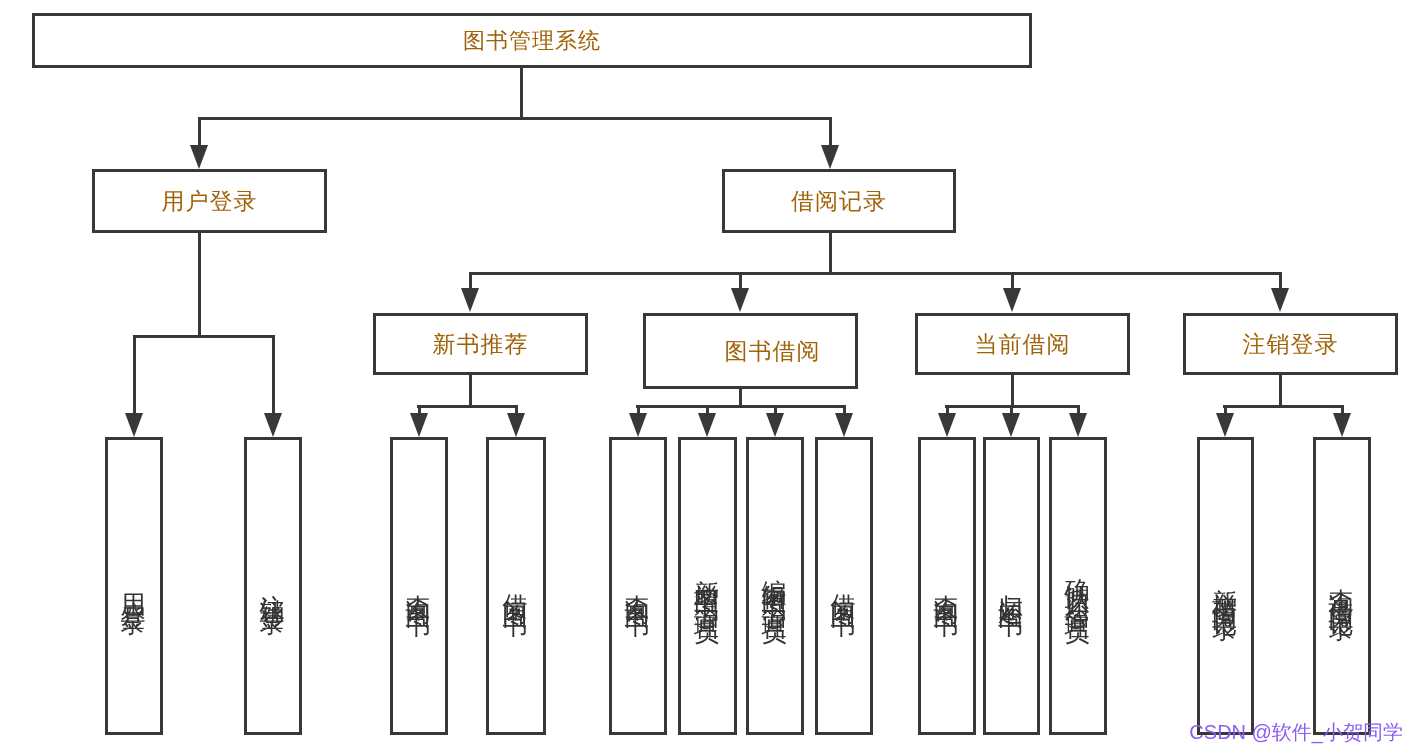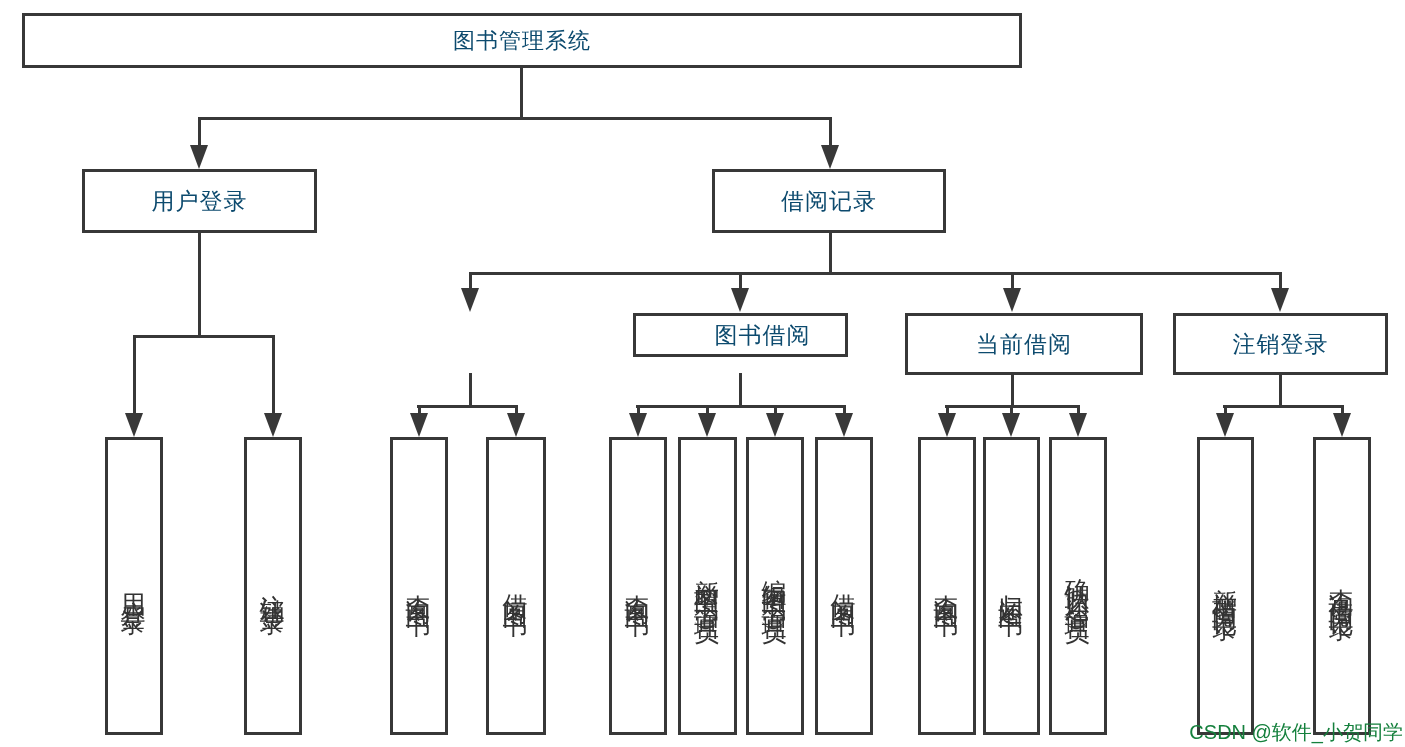--- a/index.html
+++ b/index.html
@@ -3,38 +3,38 @@
 <meta charset="utf-8">
 <style>
   html,body { margin:0; padding:0; background:#ffffff; }
   #canvas {
     position:relative; width:1405px; height:747px; background:#ffffff;
     font-family:"Liberation Sans","DejaVu Sans",sans-serif; overflow:hidden;
   }
   .box-h {
     position:absolute; box-sizing:border-box; border:3px solid #383838; background:#ffffff;
     display:flex; align-items:center; justify-content:center;
-    font-size:23px; color:#0c4a6e; letter-spacing:1px; z-index:2;
+    font-size:23px; color:#a16207; letter-spacing:1px; z-index:2;margin-left:10px;
   }
   .box-v {
     position:absolute; box-sizing:border-box; border:3px solid #383838; background:#ffffff;
     display:flex; align-items:center; justify-content:center;
     writing-mode:vertical-rl; text-orientation:mixed;
     font-size:25px; color:#333333; letter-spacing:6px; z-index:2;
   }
   .vline { position:absolute; width:3px; background:#383838; z-index:1; }
   .hline { position:absolute; height:3px; background:#383838; z-index:1; }
   .arrow {
     position:absolute; width:0; height:0; z-index:1;
     border-left:9px solid transparent; border-right:9px solid transparent;
     border-top:24px solid #383838;
   }
   .watermark {
     position:absolute; right:2px; top:719px; white-space:nowrap;
-    font-size:20px; color:#15803d; z-index:3;
+    font-size:20px; color:#8b5cf6; z-index:3;
   }
 </style>
 </head>
 <body>
 
 <div id="canvas">
 
   <div class="vline" style="left:520px; top:68px;  height:51px;"></div>
   <div class="hline" style="left:198px; top:117px; width:634px;"></div>
   <div class="vline" style="left:198px; top:117px; height:32px;"></div>
@@ -92,22 +92,23 @@
   <div class="arrow" style="left:1002px; top:413px;"></div>
   <div class="arrow" style="left:1069px; top:413px;"></div>
   <div class="arrow" style="left:1216px; top:413px;"></div>
   <div class="arrow" style="left:1333px; top:413px;"></div>
 
   <div class="box-h" style="left:22px; top:13px; width:1000px; height:55px; font-size:22px;">图书管理系统</div>
 
   <div class="box-h" style="left:82px; top:169px; width:235px; height:64px;">用户登录</div>
   <div class="box-h" style="left:712px; top:169px; width:234px; height:64px;">借阅记录</div>
 
-  <div class="box-h" style="left:633px; top:313px; width:215px; height:44px;padding-left:44px;">图书借阅</div>
-  <div class="box-h" style="left:905px; top:313px; width:238px; height:62px;">当前借阅</div>
+  <div class="box-h" style="left:363px; top:313px; width:215px; height:62px;">新书推荐</div>
+  <div class="box-h" style="left:633px; top:313px; width:215px; height:76px;padding-left:44px;">图书借阅</div>
+  <div class="box-h" style="left:905px; top:313px; width:215px; height:62px;">当前借阅</div>
   <div class="box-h" style="left:1173px; top:313px; width:215px; height:62px;">注销登录</div>
 
   <div class="box-v" style="left:105px; top:437px; width:58px; height:298px;">用户登录</div>
   <div class="box-v" style="left:244px; top:437px; width:58px; height:298px;">注销登录</div>
 
   <div class="box-v" style="left:390px; top:437px; width:58px; height:298px;">查询图书</div>
   <div class="box-v" style="left:486px; top:437px; width:60px; height:298px;">借阅图书</div>
 
   <div class="box-v" style="left:609px; top:437px; width:58px; height:298px;">查询图书</div>
   <div class="box-v" style="left:678px; top:437px; width:59px; height:298px;">新增图书（管理员）</div>

